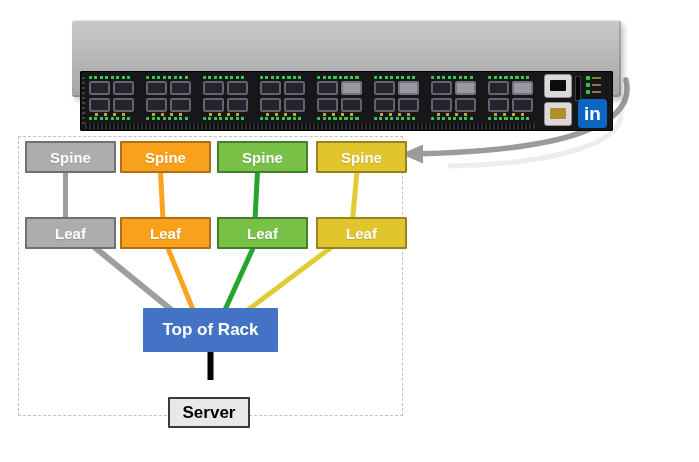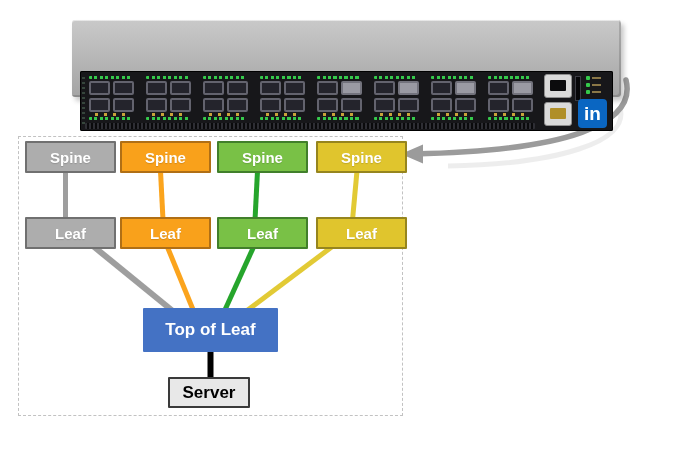--- a/index.html
+++ b/index.html
@@ -71,21 +71,21 @@
     border:2px solid #666;display:flex;align-items:center;justify-content:center;
     font-weight:bold;font-size:15px;color:#fff;border-radius:1px;
     text-shadow:0 1px 1px rgba(0,0,0,.15);
   }
   .tor{
     position:absolute;left:143px;top:308px;width:135px;height:44px;box-sizing:border-box;
     display:flex;align-items:center;justify-content:center;
     font-weight:bold;font-size:17px;border-radius:1px;
   }
   .server{
-    position:absolute;left:168px;top:377px;width:82px;height:31px;box-sizing:border-box;
+    position:absolute;left:168px;top:397px;width:82px;height:31px;box-sizing:border-box;
     border:2px solid #3a3a3a;display:flex;align-items:center;justify-content:center;
     font-weight:bold;font-size:17px;border-radius:1px;
   }
 </style>
 </head>
 <body>
 
 <div class="stage" style="--led: #35c94b; --midled: #c9a33a; --liblue: #0a66c2;">
 
   <div class="topo-frame"></div>
@@ -233,16 +233,16 @@
   <div class="node" style="left: 25px; top: 141px; background: rgb(173, 173, 173); border-color: rgb(112, 112, 112);">Spine</div>
   <div class="node" style="left: 120px; top: 141px; background: rgb(249, 161, 27); border-color: rgb(176, 111, 21);">Spine</div>
   <div class="node" style="left: 217px; top: 141px; background: rgb(121, 193, 70); border-color: rgb(65, 127, 43);">Spine</div>
   <div class="node" style="left: 316px; top: 141px; background: rgb(224, 197, 45); border-color: rgb(150, 133, 30);">Spine</div>
 
   <div class="node" style="left: 25px; top: 217px; background: rgb(173, 173, 173); border-color: rgb(112, 112, 112);">Leaf</div>
   <div class="node" style="left: 120px; top: 217px; background: rgb(249, 161, 27); border-color: rgb(176, 111, 21);">Leaf</div>
   <div class="node" style="left: 217px; top: 217px; background: rgb(121, 193, 70); border-color: rgb(65, 127, 43);">Leaf</div>
   <div class="node" style="left: 316px; top: 217px; background: rgb(224, 197, 45); border-color: rgb(150, 133, 30);">Leaf</div>
 
-  <div class="tor" style="background: rgb(68, 114, 196); color: rgb(255, 255, 255);">Top of Leaf</div>
+  <div class="tor" style="background: rgb(68, 114, 196); color: rgb(255, 255, 255);">Top of Rack</div>
   <div class="server" style="background: rgb(232, 232, 232); border-color: rgb(58, 58, 58); color: rgb(0, 0, 0);">Server</div>
 
 </div>
 
 </body></html>

